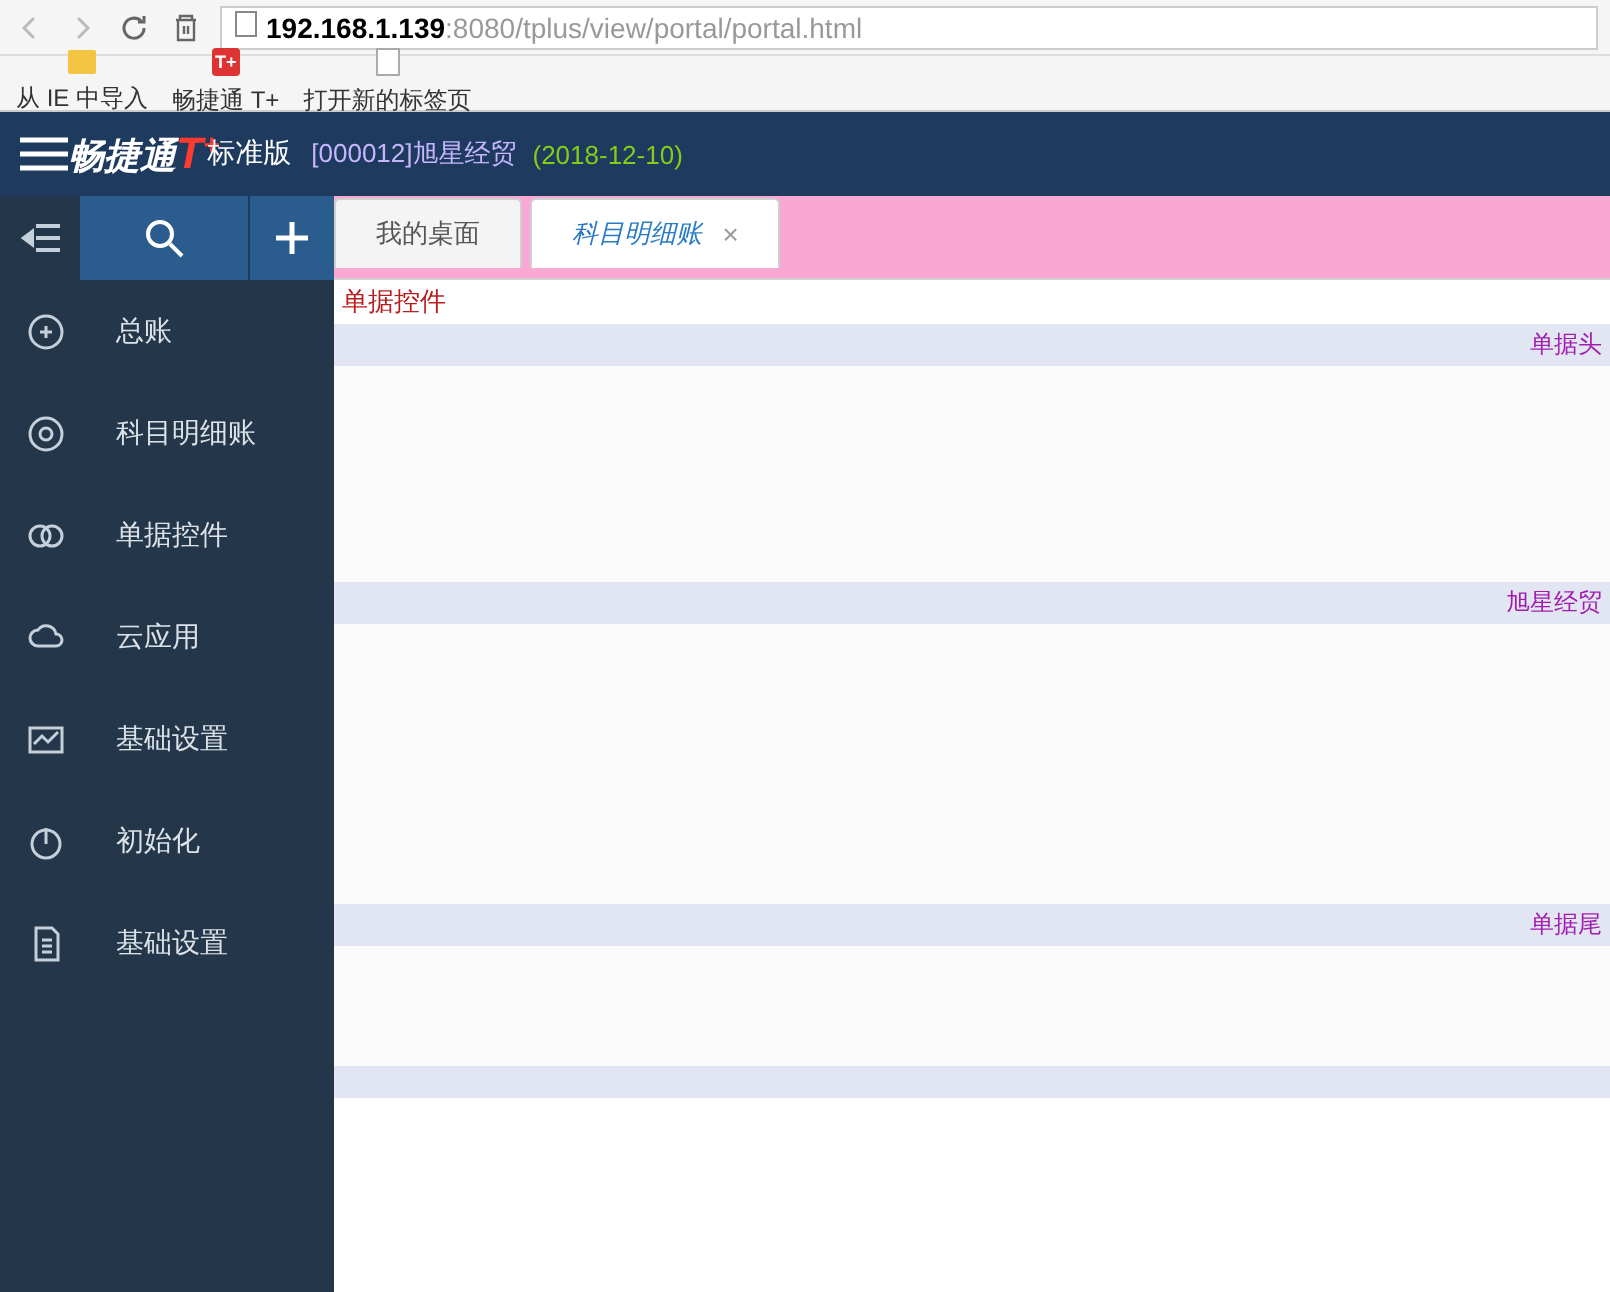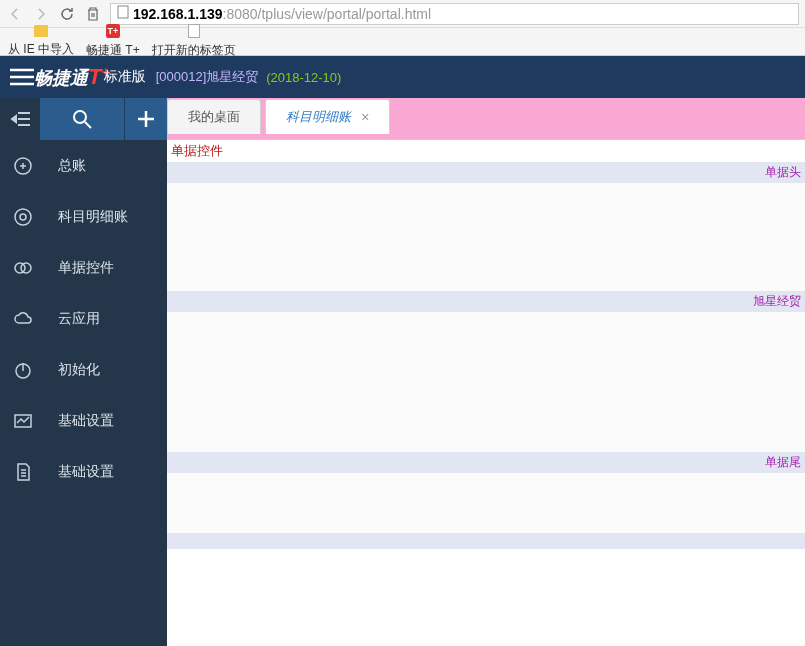--- a/index.html
+++ b/index.html
@@ -184,34 +184,34 @@
         <span class="side-icon">
             <svg width="20" height="20" viewBox="0 0 20 20">
               <path d="M6 14 A4 4 0 0 1 6 6 A5 5 0 0 1 15 8 A3 3 0 0 1 15 14 Z" stroke="currentColor" fill="none" stroke-width="1.5"></path>
             </svg>
           </span>
         <span class="side-label">云应用</span>
       </li>
       <li class="side-item">
         <span class="side-icon">
             <svg width="20" height="20" viewBox="0 0 20 20">
+              <rect x="2" y="4" width="16" height="12" stroke="currentColor" fill="none" stroke-width="1.5"></rect>
+              <path d="M4 12 L8 8 L11 11 L16 6" stroke="currentColor" fill="none" stroke-width="1.5"></path>
+            </svg>
+          </span>
+        <span class="side-label">基础设置</span>
+      </li>
+      <li class="side-item">
+        <span class="side-icon">
+            <svg width="20" height="20" viewBox="0 0 20 20">
               <circle cx="10" cy="11" r="7" stroke="currentColor" fill="none" stroke-width="1.5"></circle>
               <path d="M10 3 V11" stroke="currentColor" stroke-width="1.5"></path>
             </svg>
           </span>
         <span class="side-label">初始化</span>
-      </li>
-      <li class="side-item">
-        <span class="side-icon">
-            <svg width="20" height="20" viewBox="0 0 20 20">
-              <rect x="2" y="4" width="16" height="12" stroke="currentColor" fill="none" stroke-width="1.5"></rect>
-              <path d="M4 12 L8 8 L11 11 L16 6" stroke="currentColor" fill="none" stroke-width="1.5"></path>
-            </svg>
-          </span>
-        <span class="side-label">基础设置</span>
       </li>
       <li class="side-item">
         <span class="side-icon">
             <svg width="20" height="20" viewBox="0 0 20 20">
               <path d="M5 2 H13 L16 5 V18 H5 Z M8 8 H13 M8 11 H13 M8 14 H13" stroke="currentColor" fill="none" stroke-width="1.5"></path>
             </svg>
           </span>
         <span class="side-label">基础设置</span>
       </li>
     </ul>

